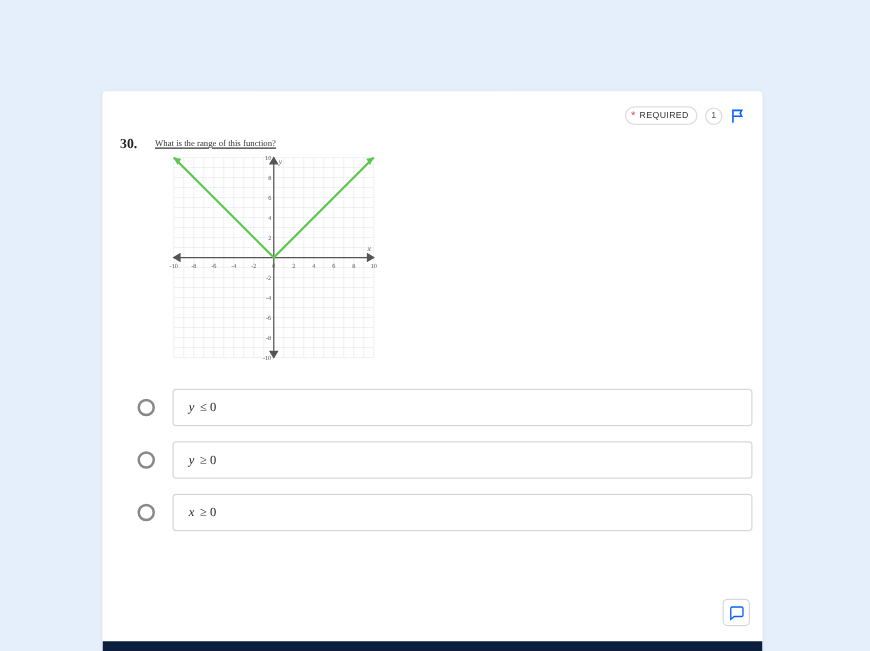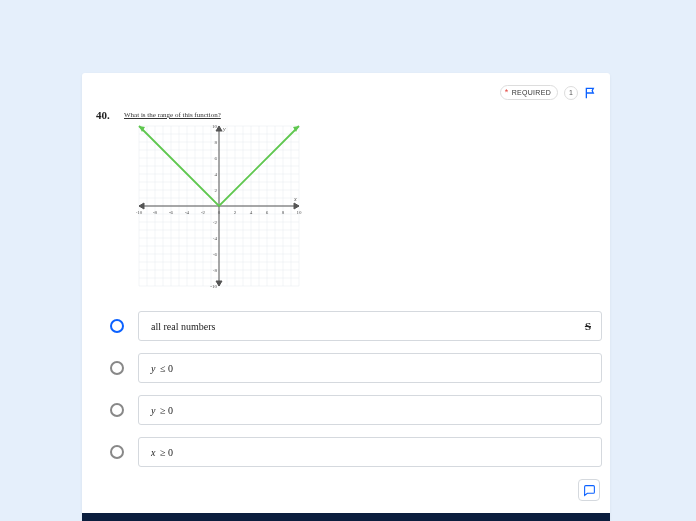--- a/index.html
+++ b/index.html
@@ -167,21 +167,21 @@
       <span>REQUIRED</span>
     </div>
     <div class="count-badge">1</div>
     <div class="flag-icon">
       <svg width="14" height="14" viewBox="0 0 24 24" fill="none" stroke="#0b61ff" stroke-width="2.2">
         <path d="M4 21 V4 h12 l-2 4 2 4 H4"></path>
       </svg>
     </div>
   </div>
 
-  <div class="q-number">40.</div>
+  <div class="q-number">30.</div>
   <div class="q-text">What is the range of this function?</div>
 
   <div class="graph">
     <svg width="170" height="170" viewBox="0 0 170 170">
 
       <g stroke="#e5e8ee" stroke-width="0.5">
         <line x1="5" y1="5" x2="5" y2="165"></line>
           <line x1="13" y1="5" x2="13" y2="165"></line>
           <line x1="21" y1="5" x2="21" y2="165"></line>
           <line x1="29" y1="5" x2="29" y2="165"></line>
@@ -265,27 +265,20 @@
       </g>
 
       <polyline points="5,5 85,85 165,5" fill="none" stroke="#5fc74f" stroke-width="1.8"></polyline>
       <polygon points="5,5 11,6 8,11" fill="#5fc74f"></polygon>
       <polygon points="165,5 159,6 162,11" fill="#5fc74f"></polygon>
     </svg>
   </div>
 
   <div class="answers">
 
-    <div class="answer-row">
-      <div class="radio selected"></div>
-      <div class="answer-box">
-        <span>all real numbers</span>
-        <span class="strike-icon">S</span>
-      </div>
-    </div>
 
     <div class="answer-row">
       <div class="radio"></div>
       <div class="answer-box">
         <span class="math">
             <span style="font-style:italic">y</span>
             <span style="font-style:normal">&nbsp;≤&nbsp;0</span>
           </span>
       </div>
     </div>

